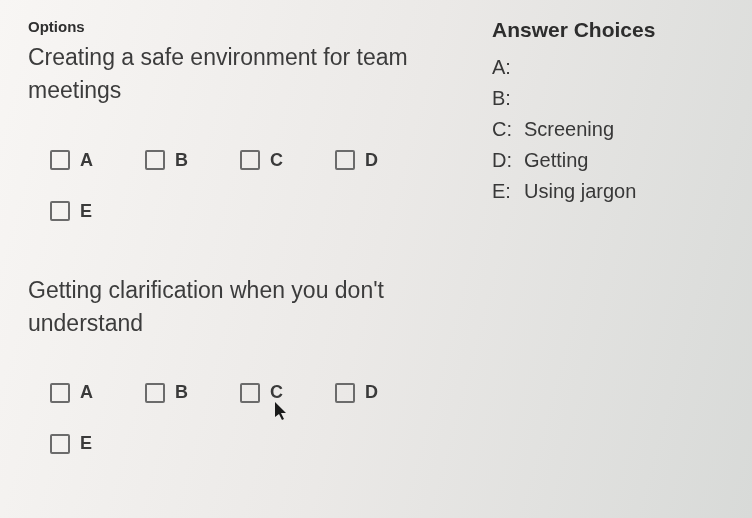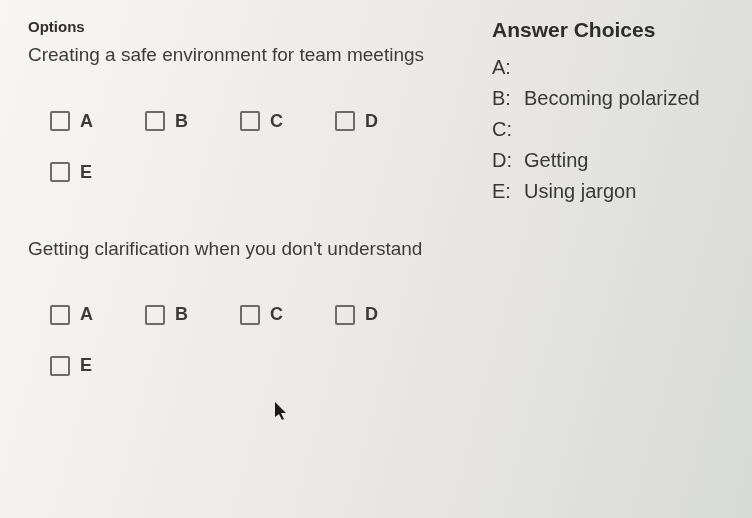--- a/index.html
+++ b/index.html
@@ -21,21 +21,21 @@
       width: 260px;
       padding: 18px 20px 0 0;
     }
     .options-heading {
       font-size: 15px;
       font-weight: 700;
       color: #2f2f2f;
       margin-bottom: 6px;
     }
     .question-text {
-      font-size: 19px;
+      font-size: 23px;
       font-weight: 400;
       color: #3c3c3c;
       line-height: 1.45;
       margin-bottom: 42px;
     }
     .checkbox-row {
       display: flex;
       gap: 52px;
       margin-bottom: 30px;
       padding-left: 22px;
@@ -154,24 +154,24 @@
 </div>
 
 <div class="right-col">
   <div class="answers-heading">Answer Choices</div>
   <ul class="answer-list">
     <li class="answer-item">
       <span class="answer-letter">A:</span>
     </li>
     <li class="answer-item">
       <span class="answer-letter">B:</span>
-      <span>Becoming polarized</span>
     </li>
     <li class="answer-item">
       <span class="answer-letter">C:</span>
+      <span>Screening</span>
     </li>
     <li class="answer-item">
       <span class="answer-letter">D:</span>
       <span>Getting</span>
     </li>
     <li class="answer-item">
       <span class="answer-letter">E:</span>
       <span>Using jargon</span>
     </li>
   </ul>

